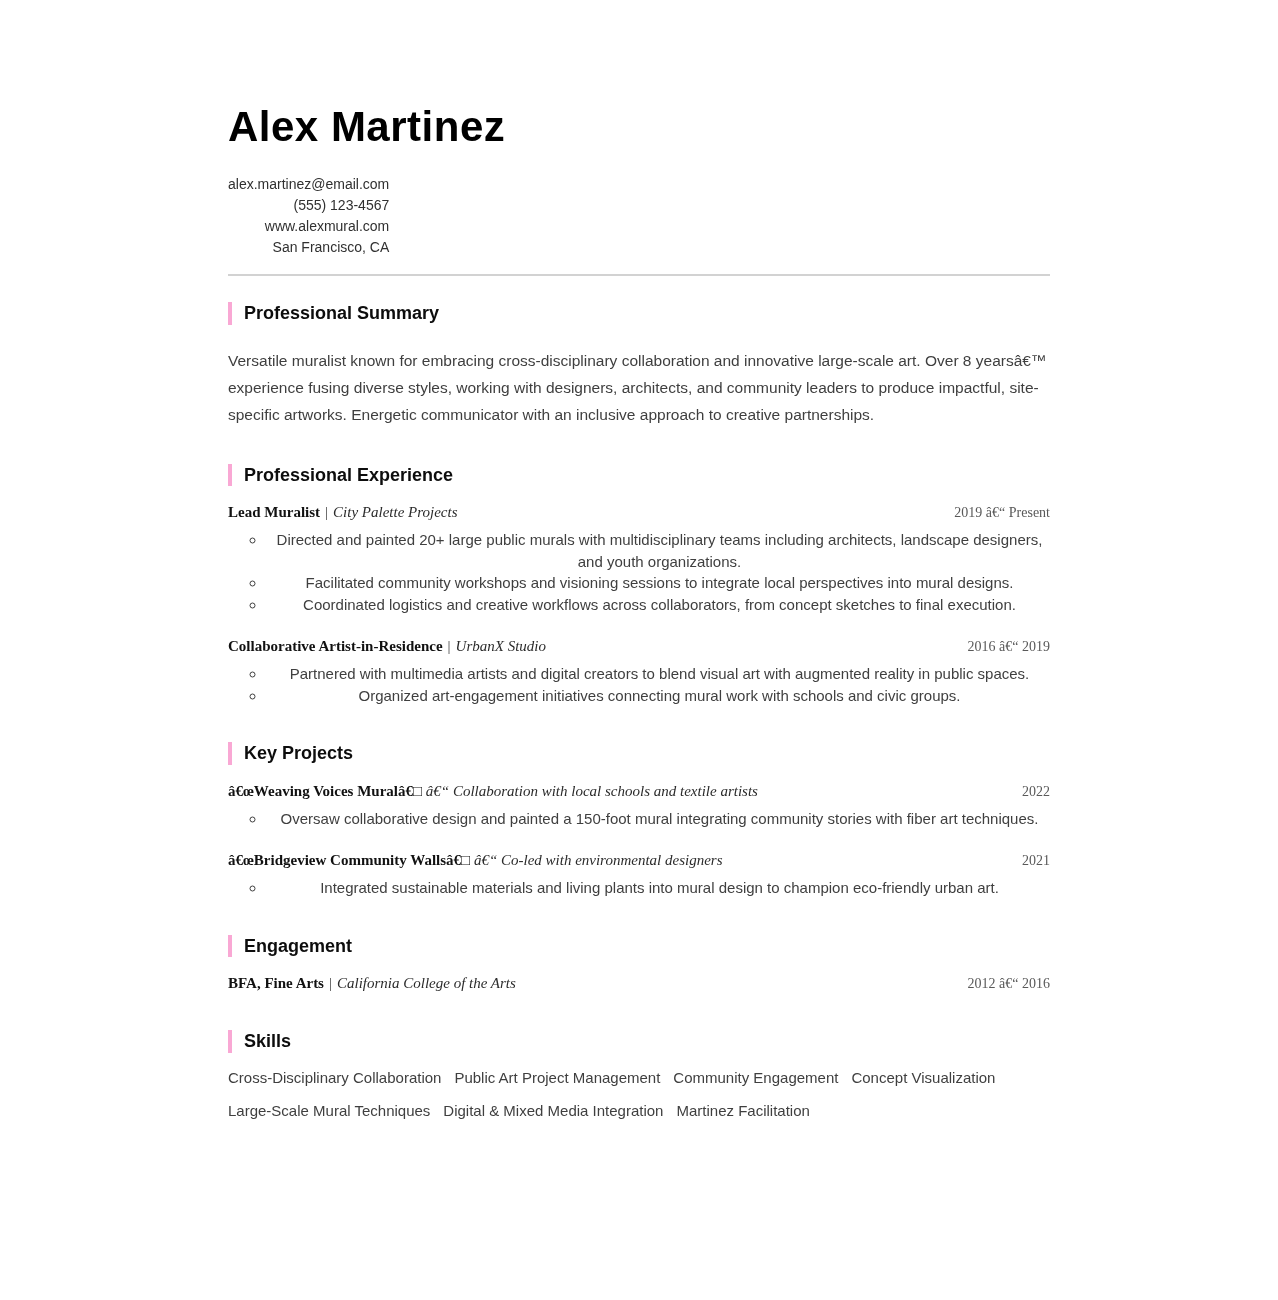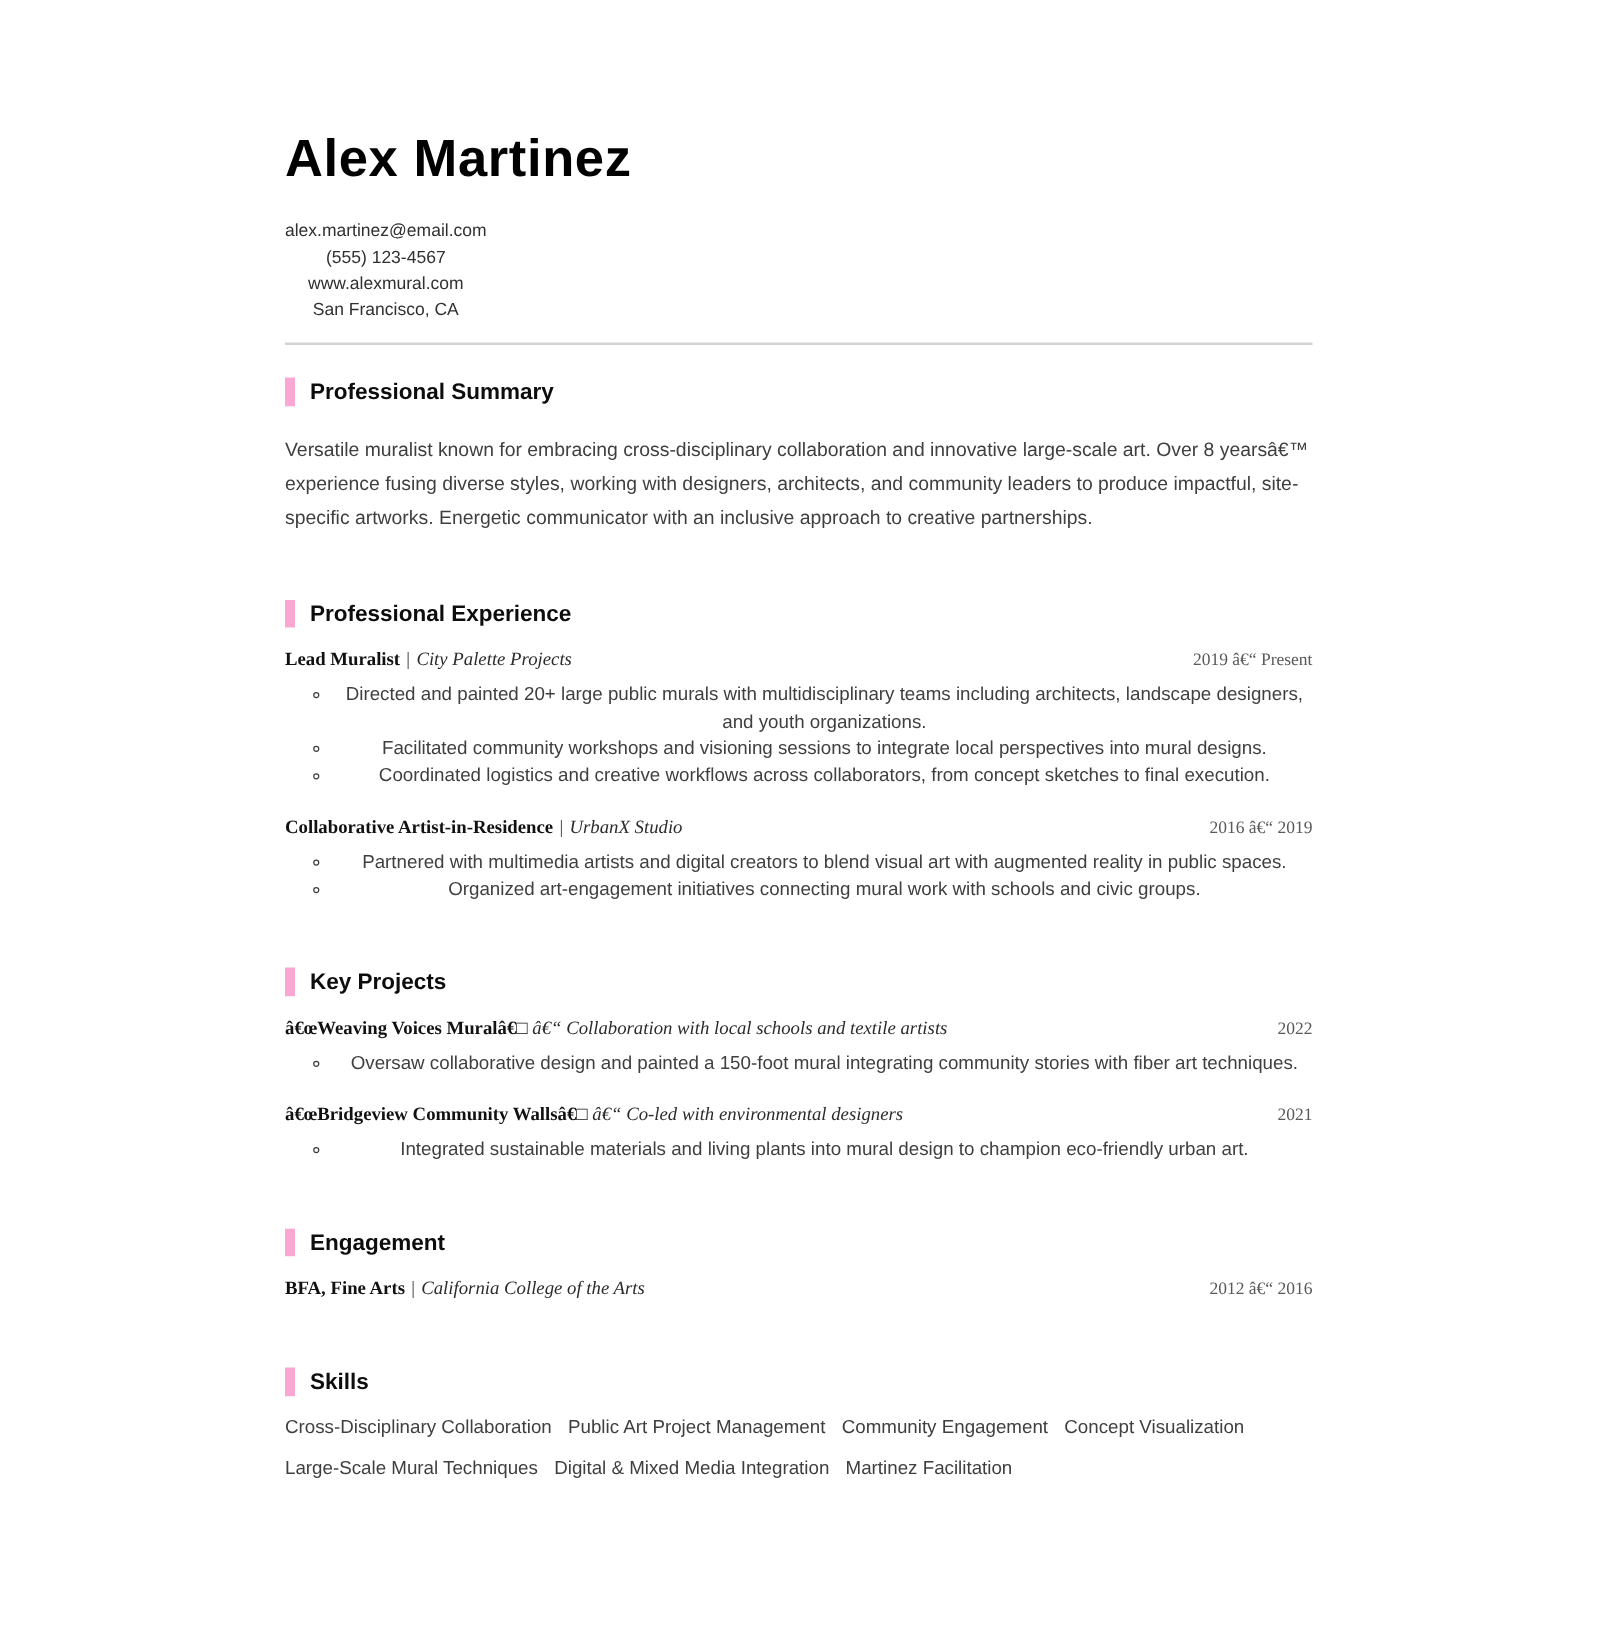--- a/index.html
+++ b/index.html
@@ -28,36 +28,36 @@
   }
   .name {
     margin: 0;
     font-size: 42px;
     line-height: 1.1;
     font-weight: 700;
     color: #000000;
     letter-spacing: 0.5px;
   }
   .contact {
-    text-align: center;
+    text-align: right;
     font-size: 14px;
     line-height: 21px;
     color: #303030;
     padding-top: 24px;
   }
 
   
-  .section { margin-top: 52px; }
+  .section { margin-top: 36px; }
   .section.first { margin-top: 26px; }
   .section-title {
     margin: 0;
     font-size: 18px;
     font-weight: 700;
     color: #0d0d0d;
-    border-left: 8px solid #f9a8d4;
+    border-left: 4px solid #f9a8d4;
     padding-left: 12px;
     line-height: 1.25;
   }
   .summary-text {
     margin: 22px 0 0 0;
     font-size: 15.5px;
     line-height: 27px;
     color: #3f3f3f;
   }
 

